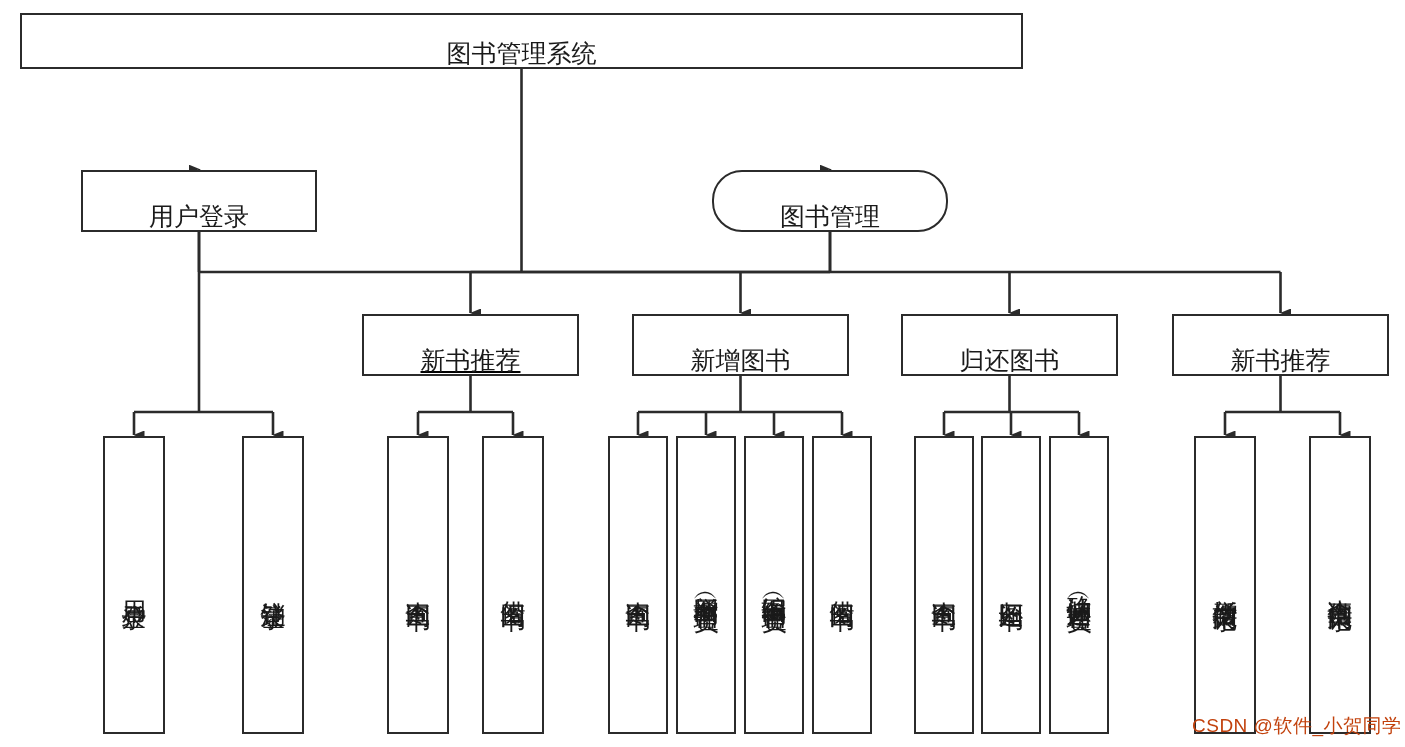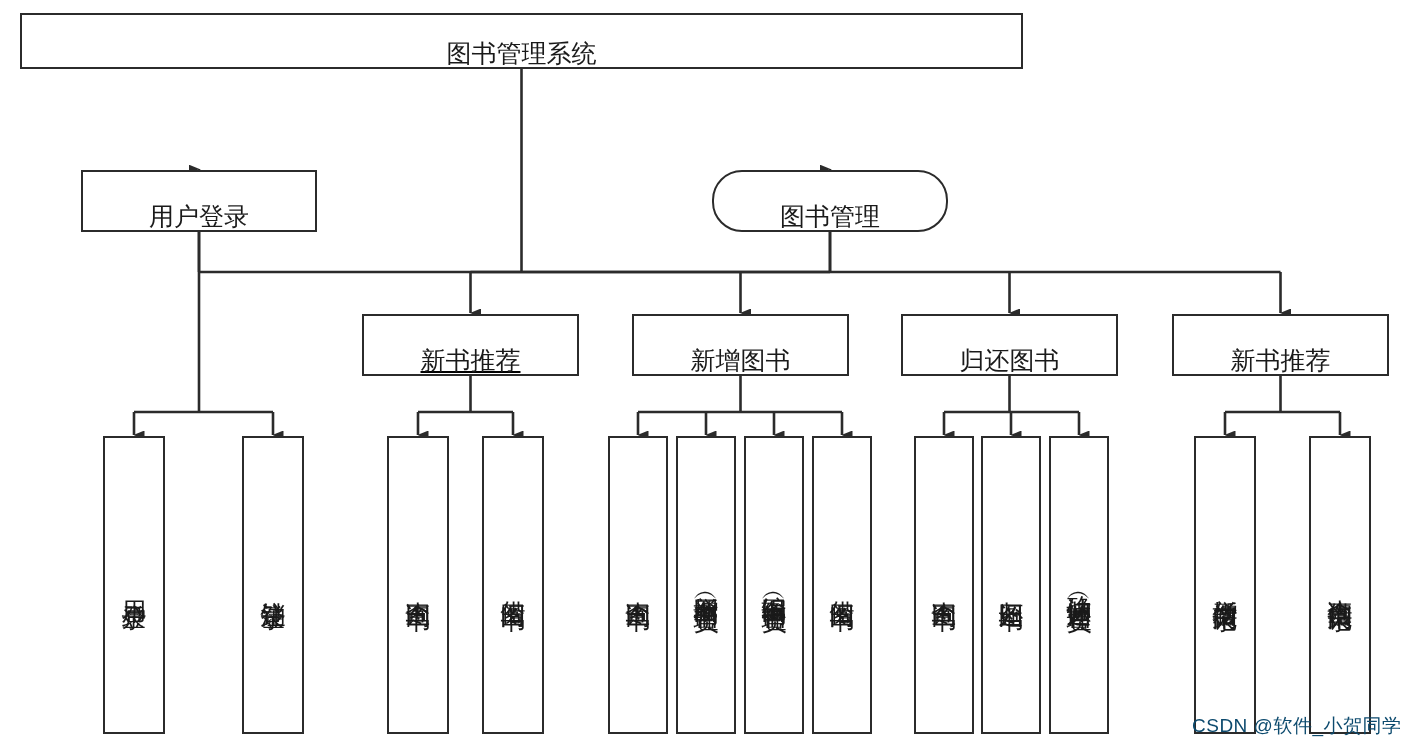--- a/index.html
+++ b/index.html
@@ -51,21 +51,21 @@
   .node.vertical .node-label {
     writing-mode: vertical-rl;
     text-orientation: upright;
     font-size: 25px;
     letter-spacing: 2px;
     line-height: 1;
   }
   .watermark {
     position: absolute;
     z-index: 5;
-    color: #0c4a6e;
+    color: #c2410c;
     font-size: 19px;
     letter-spacing: 0.5px;
     white-space: nowrap;
     pointer-events: none;
   }
 </style>
 </head>
 <body>
 
 <div id="diagram-root">

